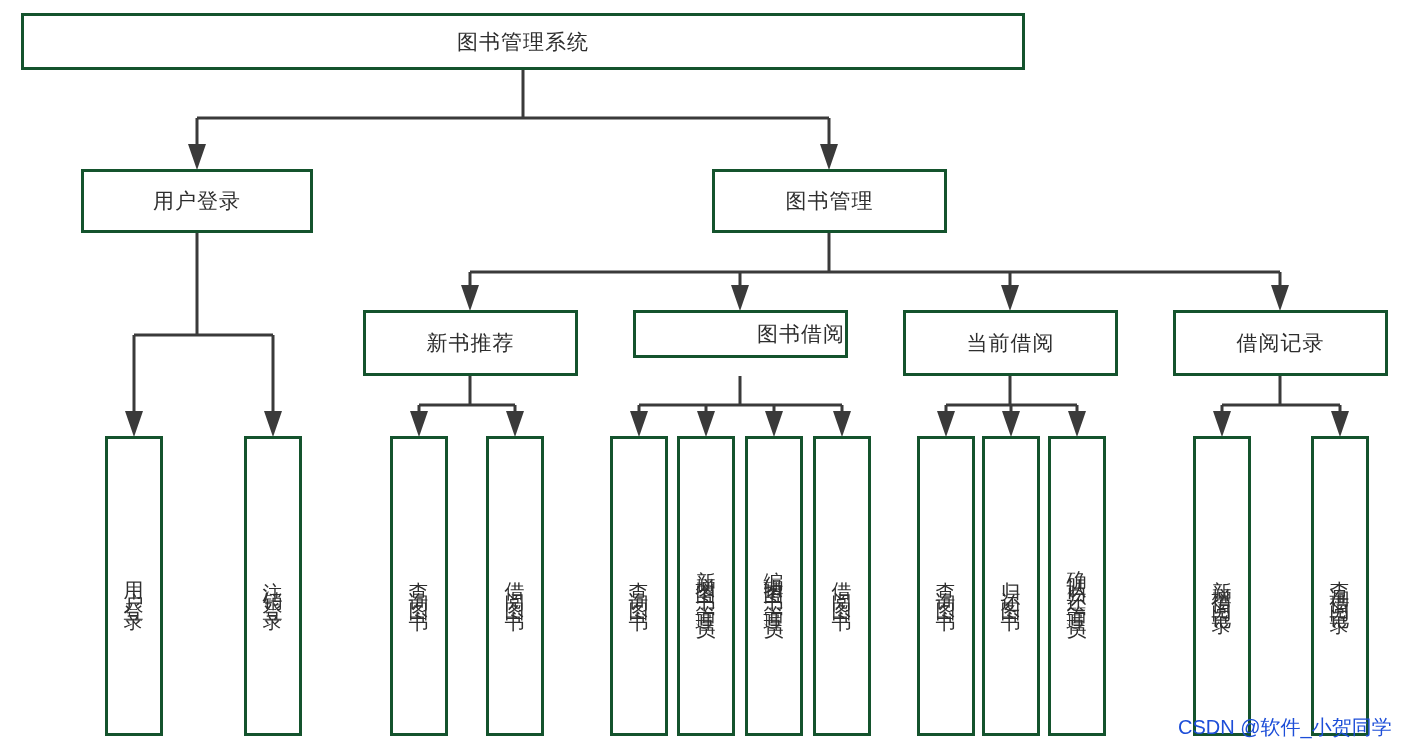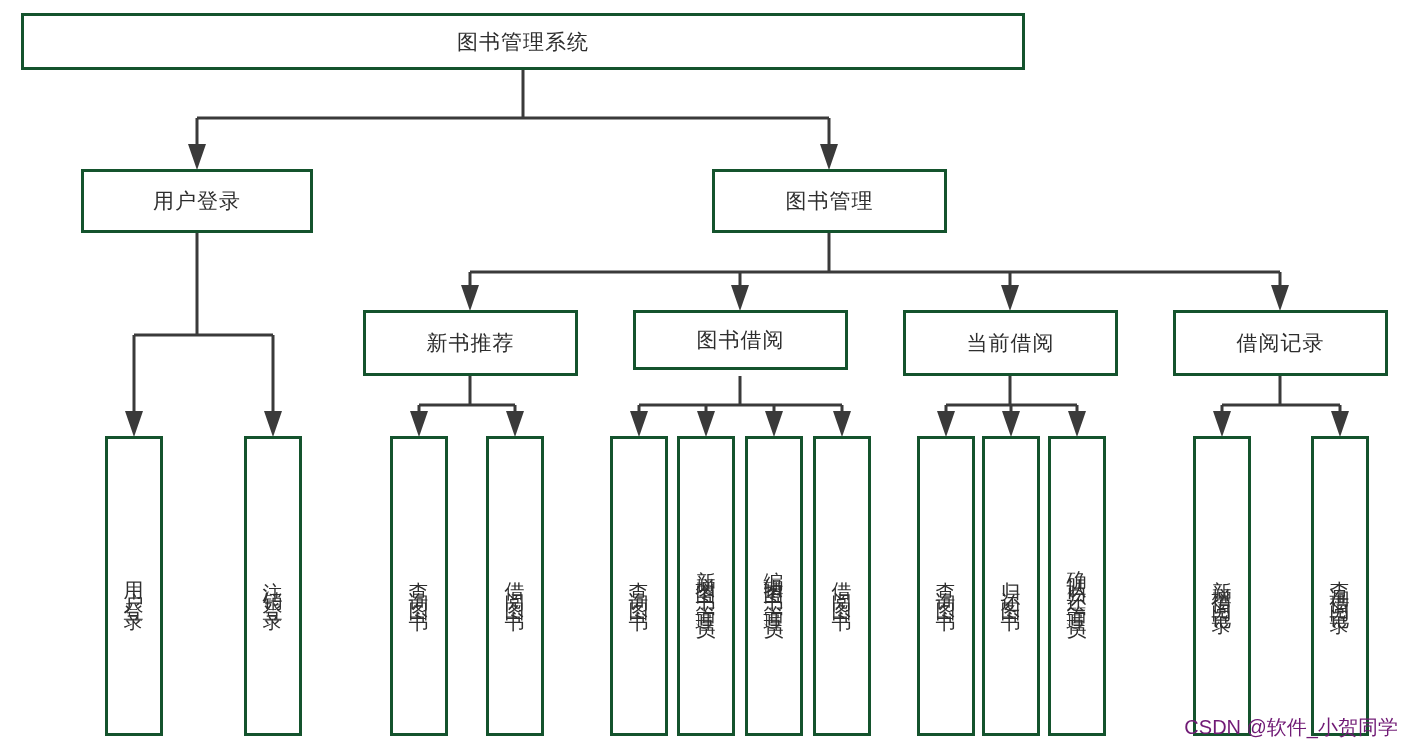--- a/index.html
+++ b/index.html
@@ -44,24 +44,23 @@
     line-height: 58px;
     white-space: nowrap;
   }
   .vbox.long { letter-spacing: 7px; }
   #watermark {
     position: absolute;
     left: 1178px;
     top: 714px;
     width: 220px;
     z-index: 5;
-    color: #701a75;
+    color: #1d4ed8;
     font-size: 20px;
     white-space: nowrap;
-    text-align: right;
   }
   .stroke { stroke: #3a3a3a; stroke-width: 3; fill: none; }
   .arrow { fill: #3a3a3a; stroke: none; }
 </style>
 </head>
 <body>
 
 <div id="canvas">
 
   <svg id="connectors" viewBox="0 0 1405 747" xmlns="http://www.w3.org/2000/svg">
@@ -107,21 +106,21 @@
   <div class="node hbox" style="left:81px; top:169px; width:232px; height:64px;">
     <span>用户登录</span>
   </div>
   <div class="node hbox" style="left:363px; top:310px; width:215px; height:66px;">
     <span>新书推荐</span>
   </div>
 
   <div class="node hbox" style="left:712px; top:169px; width:235px; height:64px;">
     <span>图书管理</span>
   </div>
-  <div class="node hbox" style="left:633px; top:310px; width:215px; height:60px;">
+  <div class="node hbox" style="left:633px; top:310px; width:215px; height:48px;justify-content:flex-end;">
     <span>图书借阅</span>
   </div>
   <div class="node hbox" style="left:903px; top:310px; width:215px; height:66px;">
     <span>当前借阅</span>
   </div>
   <div class="node hbox" style="left:1173px; top:310px; width:215px; height:66px;">
     <span>借阅记录</span>
   </div>
 
   <div class="node vbox" style="left:105px;">

